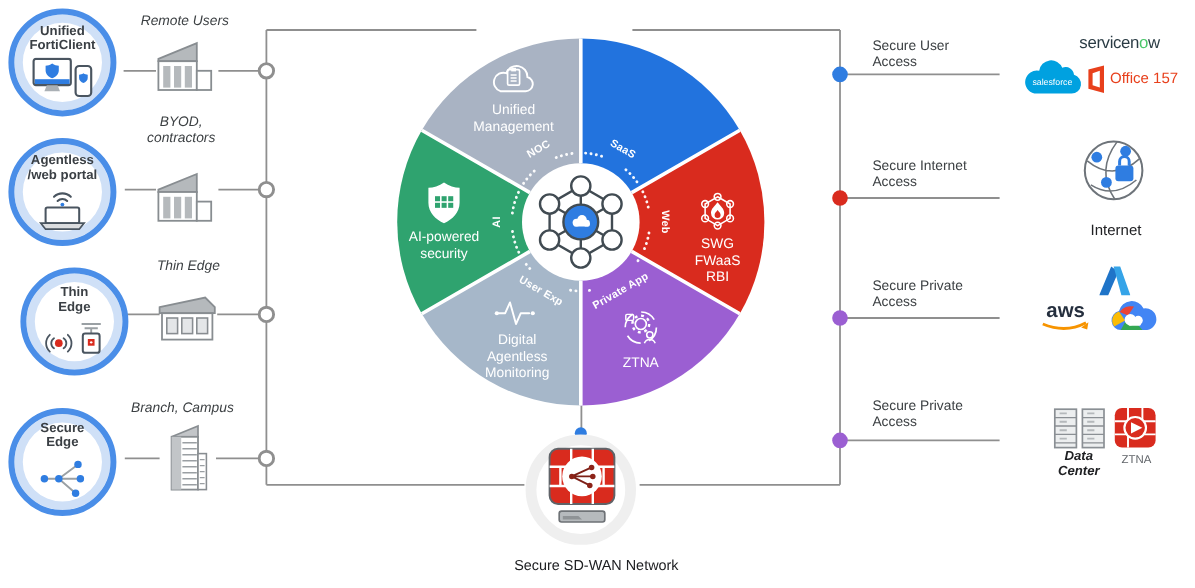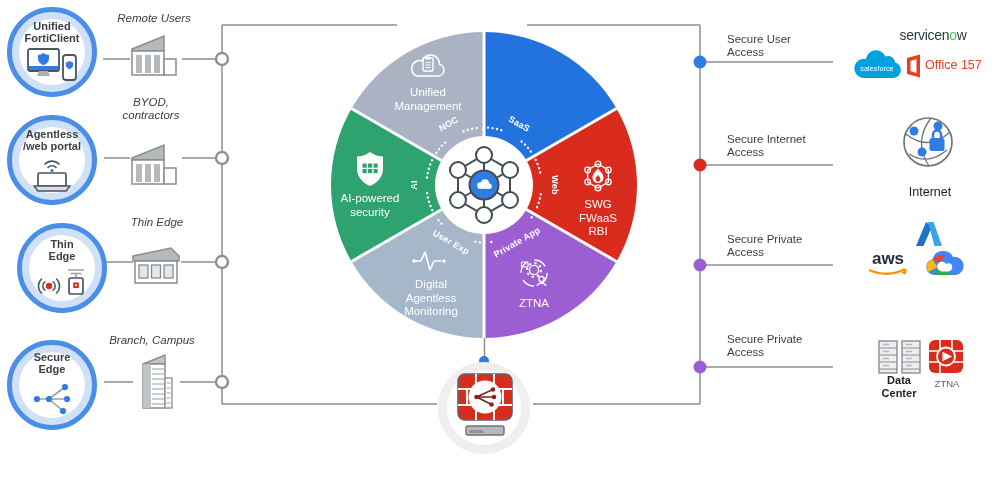--- a/index.html
+++ b/index.html
@@ -37,21 +37,21 @@
 
   
   .servicenow{position:absolute;left:880px;top:27px;width:106px;text-align:center;
               font-size:14px;font-weight:normal;color:#2a3b44;letter-spacing:-.3px;}
   .servicenow .acc{color:#4cc76b;}
   .office-text{position:absolute;left:925px;top:58px;font-size:12.5px;color:#e8401c;}
   .internet-label{position:absolute;left:900px;top:169px;width:60px;text-align:center;
                   font-size:12.5px;color:#202124;margin-top:16px;}
   .dc-label{position:absolute;left:869px;top:374px;width:60px;text-align:center;
             font-size:11px;font-weight:bold;color:#202124;line-height:13px;}
-  .dc-label span{display:block;}
+  .dc-label span{display:block;font-style:italic;}
   .ngfw-label{position:absolute;left:928px;top:378px;width:38px;text-align:center;
               font-size:9.5px;color:#5f6368;}
 </style>
 </head>
 <body>
 
 <div class="canvas">
 
   <svg class="abs" style="left:0;top:0" width="996" height="490">
     <g stroke="#8f8f8f" stroke-width="1.5" fill="none">
@@ -318,20 +318,21 @@
     <path d="M23.5,25 L40,17.5 M23.5,25 H41 M23.5,25 L38.5,32.5" stroke="#7d2017" stroke-width="1.5" fill="none"></path>
     <g fill="#8c2318">
       <circle cx="23.5" cy="25" r="2.3"></circle>
         <circle cx="40" cy="17.5" r="2.3"></circle>
         <circle cx="41" cy="25" r="2.3"></circle>
         <circle cx="38.5" cy="32.5" r="2.3"></circle>
     </g>
     <rect x="13" y="54" width="38" height="9" rx="2" fill="#b6babd" stroke="#6e7276" stroke-width="1.4"></rect>
     <path d="M16,58 h13 l3,3 h-16 z" fill="#8f9396"></path>
   </svg>
+  <div class="sdwanlabel">Secure SD-WAN Network</div>
 
   <div class="rlabel" style="top:33px">
     <span>Secure User</span>
       <span>Access</span>
   </div>
   <div class="rlabel" style="top:133px">
     <span>Secure Internet</span>
       <span>Access</span>
   </div>
   <div class="rlabel" style="top:233px">

